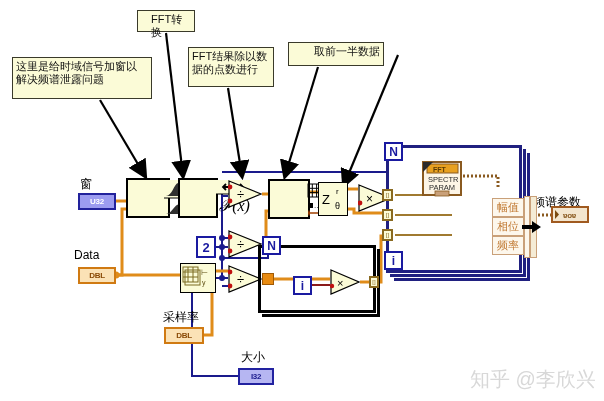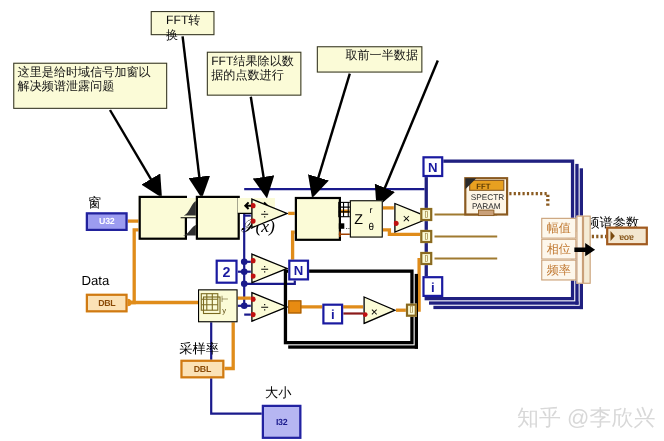--- a/index.html
+++ b/index.html
@@ -254,21 +254,21 @@
   <div class="termlabel abs" style="left:80px;top:176px;">窗</div>
   <div class="term term-u32 abs" style="left:78px;top:193px;width:38px;height:17px;">U32</div>
 
   <div class="termlabel abs" style="left:74px;top:248px;">Data</div>
   <div class="term term-dbl abs" style="left:78px;top:267px;width:38px;height:17px;">DBL</div>
 
   <div class="termlabel abs" style="left:163px;top:309px;">采样率</div>
   <div class="term term-dbl abs" style="left:164px;top:327px;width:40px;height:17px;">DBL</div>
 
   <div class="termlabel abs" style="left:241px;top:349px;">大小</div>
-  <div class="term term-i32 abs" style="left:238px;top:368px;width:36px;height:31px;">I32</div>
+  <div class="term term-i32 abs" style="left:238px;top:368px;width:36px;height:17px;">I32</div>
 
   <div class="termlabel abs" style="left:533px;top:194px;">频谱参数</div>
   <div class="term term-cluster abs" style="left:551px;top:206px;width:38px;height:17px;">
     <svg width="34" height="13" viewBox="0 0 34 13">
       <path d="M2,2 L2,11 L6,6.5 z" fill="#7a4a10"></path>
       <text x="10" y="10" font-family="Liberation Sans, sans-serif" font-size="8" fill="#8a5a20">ɐoɐ</text>
     </svg>
   </div>
 
   <div class="node-vi abs" style="left:126px;top:178px;width:44px;height:40px;">

